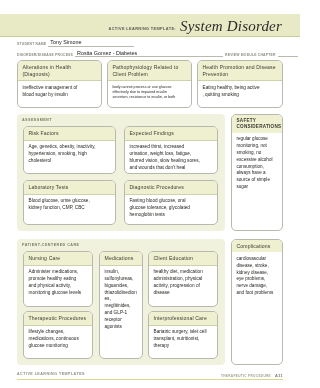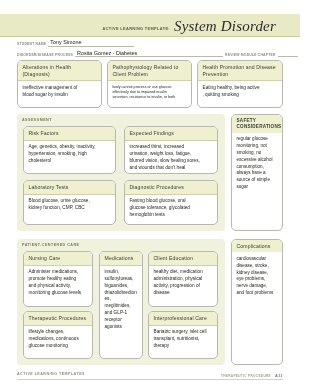--- a/index.html
+++ b/index.html
@@ -10,21 +10,21 @@
     overflow: hidden;
   }
   .page { position: relative; width: 300px; height: 388px; background:#fff; }
 
   
   .header-band {
     position: absolute; left:0; top:14px; width:300px; height:22px;
     background: #e8eac6;
     display: flex; align-items: center; justify-content: flex-end;
   }
-  .header-inner { display:flex; align-items:baseline; gap:4px; padding-right:24px; }
+  .header-inner { display:flex; align-items:baseline; gap:4px; padding-right:18px; }
   .alt-label {
     font-size: 3.9px; letter-spacing: 0.35px; color:#5a5a52;
     font-weight: 700; text-transform: uppercase; white-space: nowrap;
   }
   .doc-title {
     font-family: "Liberation Serif", serif;
     font-size: 15px; font-style: italic; color:#2b2b2b; letter-spacing: 0.2px;
     position: relative; top: 1px;
   }
   .header-rule {

